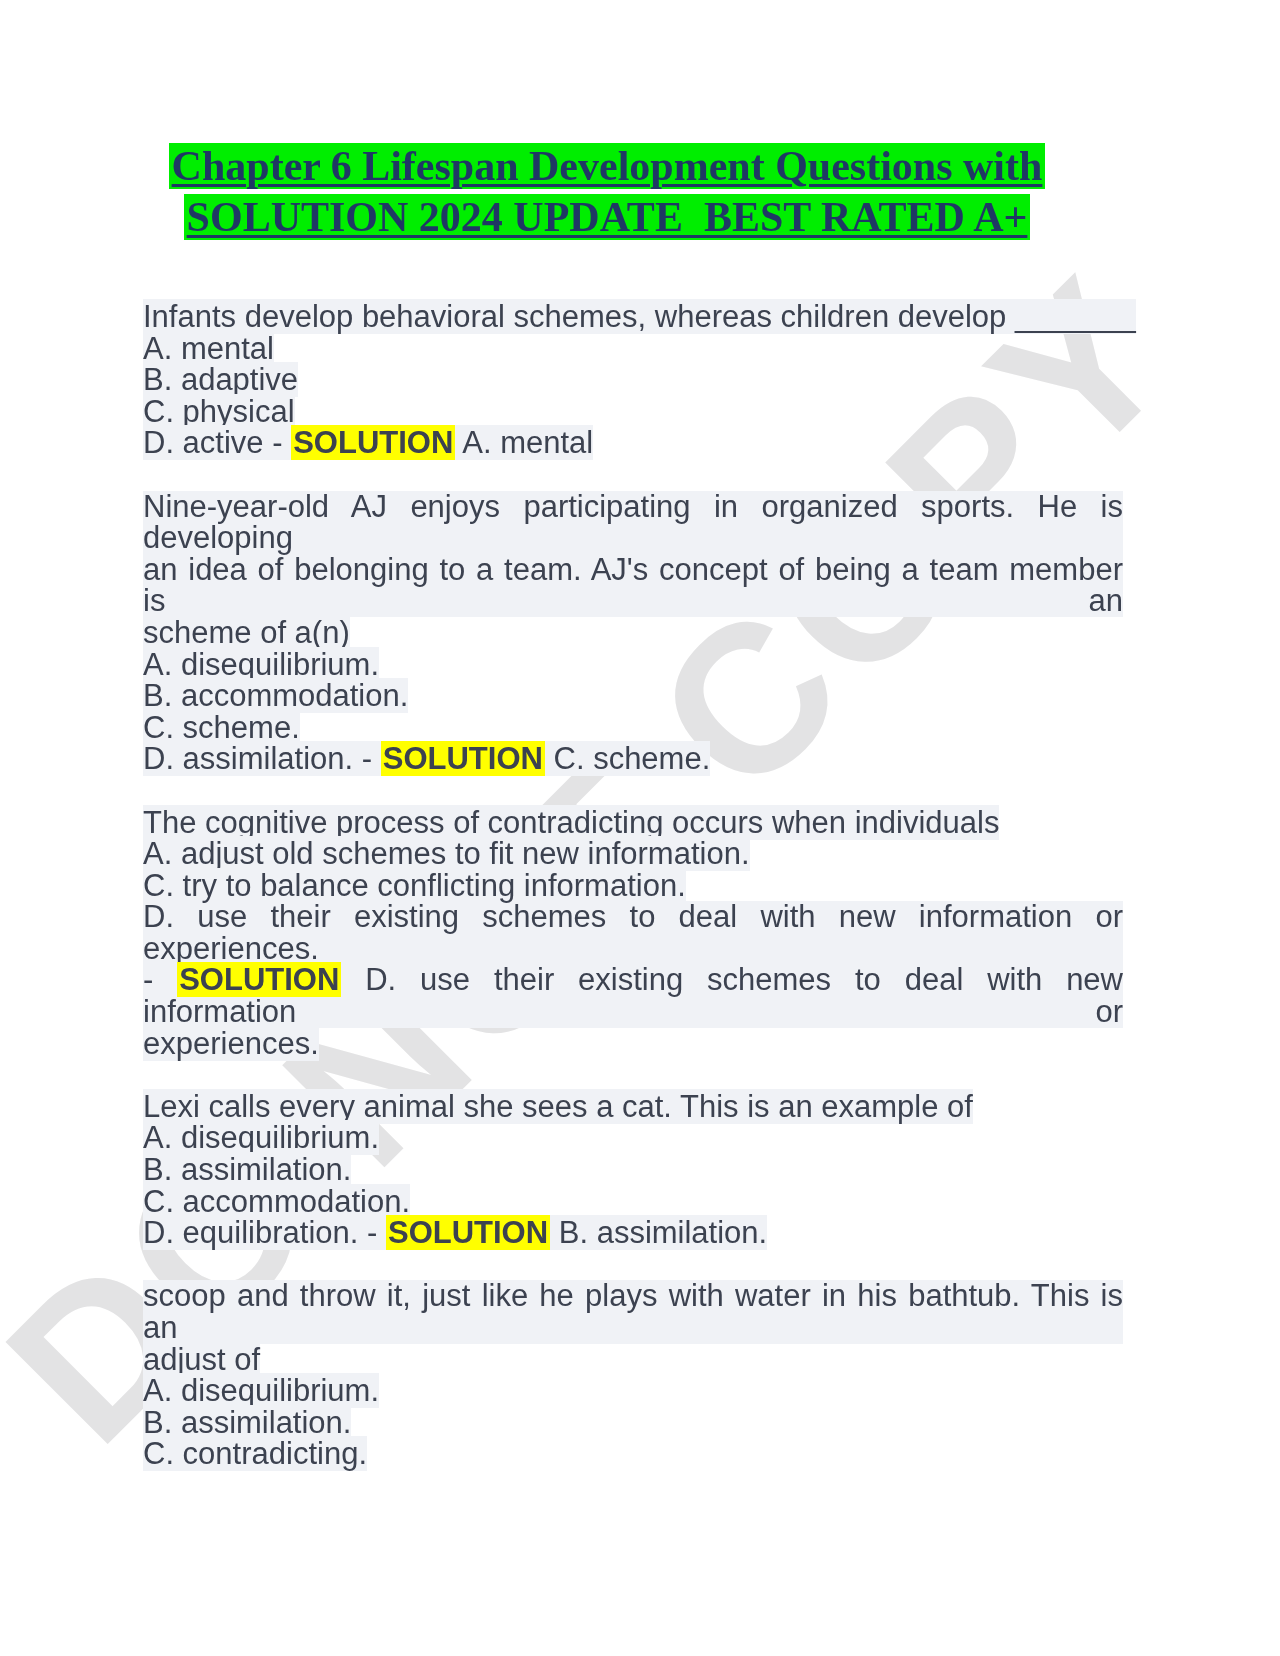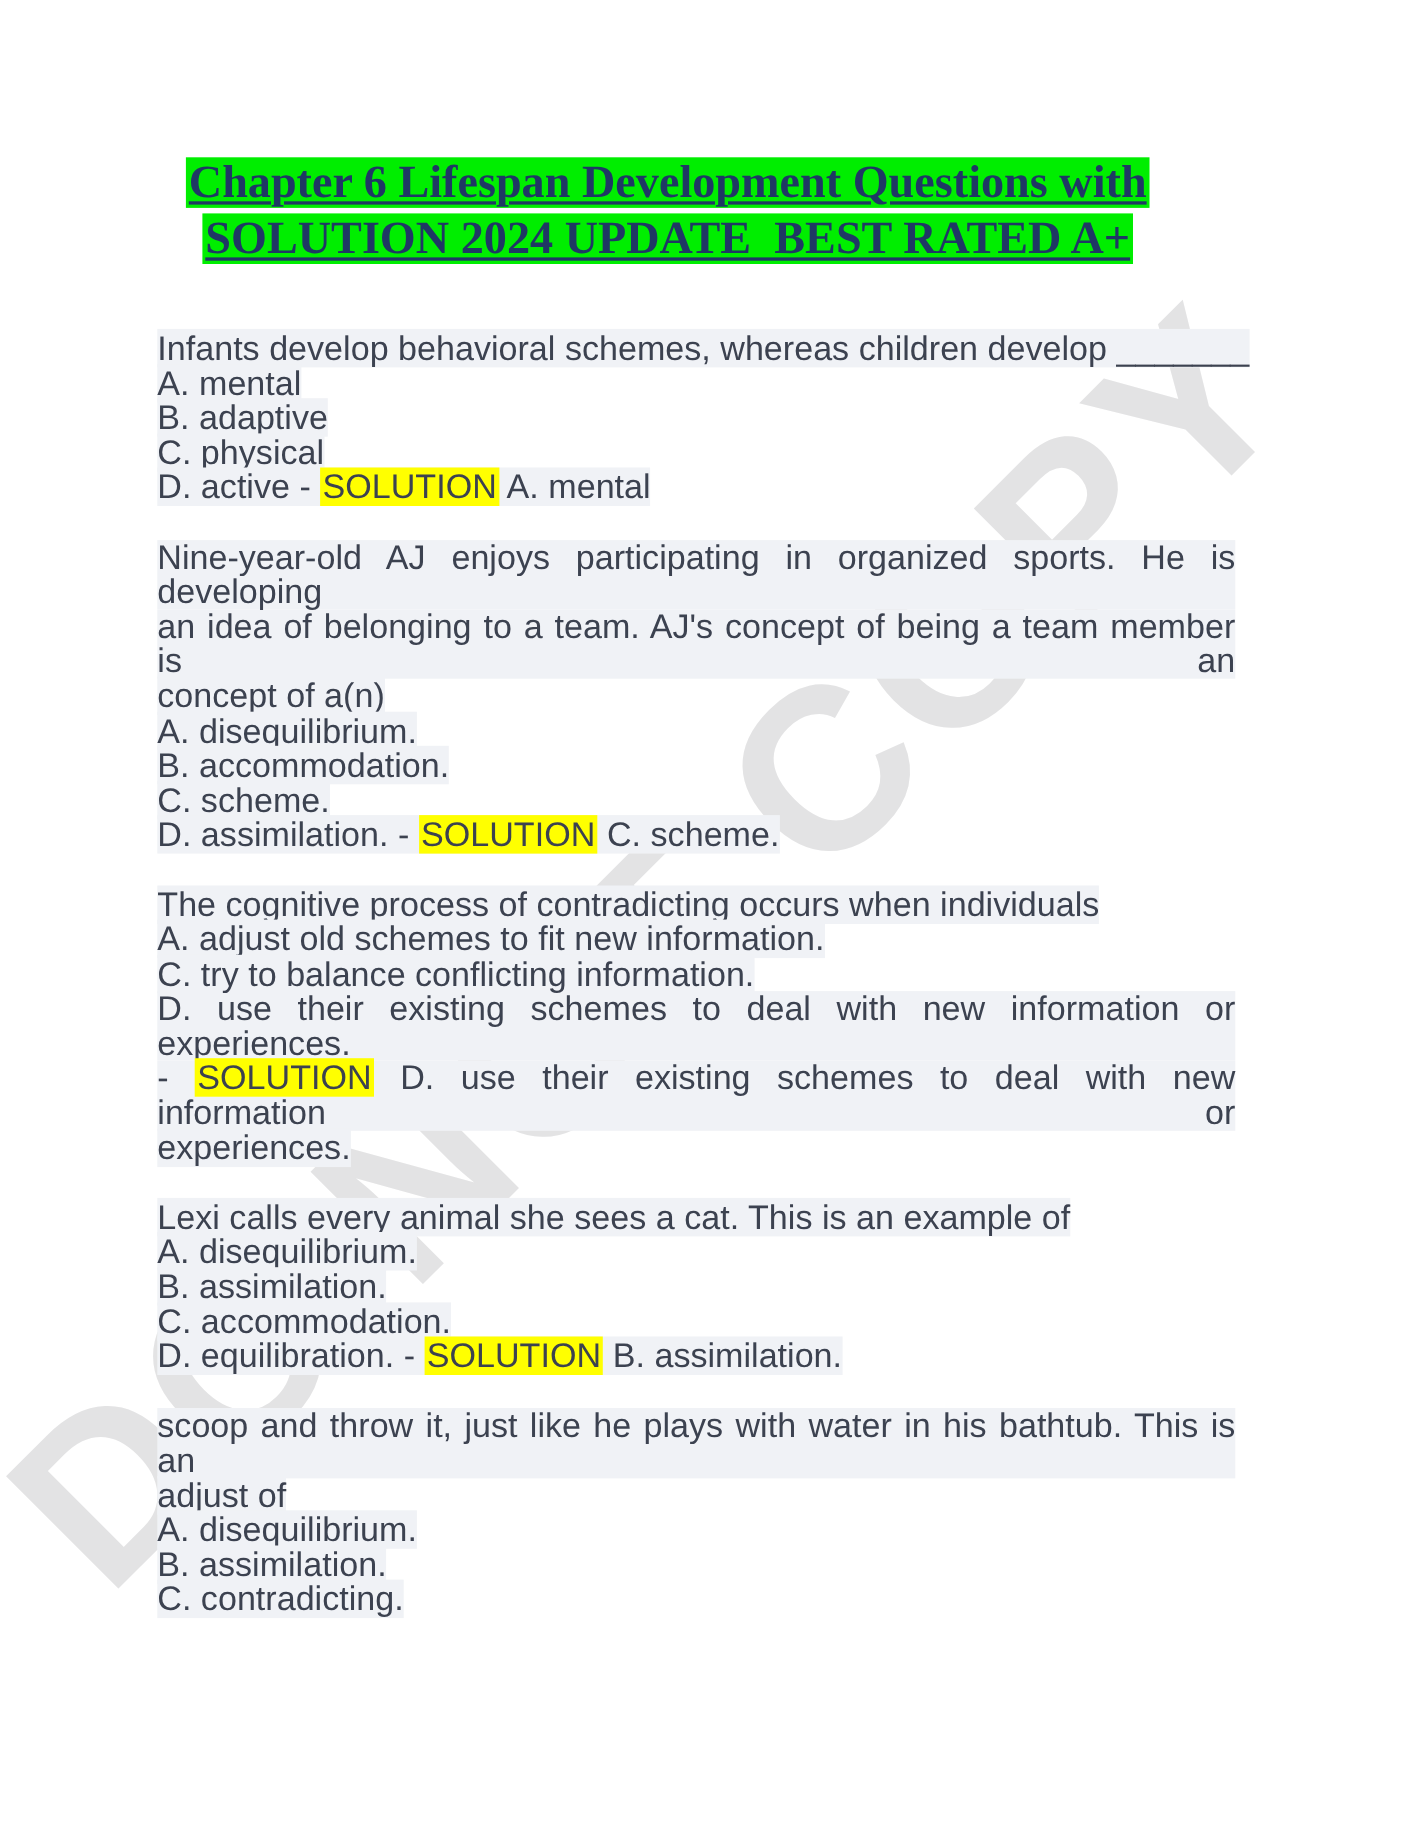--- a/index.html
+++ b/index.html
@@ -61,21 +61,21 @@
   .line{min-height:31.6px;white-space:nowrap;}
   .line .hl{background:var(--hl,#f0f2f6);}
   .line.just{
     white-space:normal;
     text-align:justify;
     text-align-last:justify;
     background:var(--hl,#f0f2f6);
   }
   b.sol{
     background:var(--yellow,#ffff00);
-    font-weight:normal;
+    font-weight:bold;
     padding:0 2px;
   }
 </style>
 </head>
 <body>
 
 <div class="page">
 
   <div class="watermark">DO NOT COPY</div>
 
@@ -88,21 +88,21 @@
       <div class="question">
         <div class="line"><span class="hl">Infants develop behavioral schemes, whereas children develop _______</span></div>
         <div class="line"><span class="hl">A. mental</span></div>
         <div class="line"><span class="hl">B. adaptive</span></div>
         <div class="line"><span class="hl">C. physical</span></div>
         <div class="line"><span class="hl">D. active - <b class="sol">SOLUTION</b> A. mental</span></div>
       </div>
       <div class="question">
         <div class="line just">Nine-year-old AJ enjoys participating in organized sports. He is developing</div>
         <div class="line just">an idea of belonging to a team. AJ's concept of being a team member is an</div>
-        <div class="line"><span class="hl">concept of a(n)</span></div>
+        <div class="line"><span class="hl">scheme of a(n)</span></div>
         <div class="line"><span class="hl">A. disequilibrium.</span></div>
         <div class="line"><span class="hl">B. accommodation.</span></div>
         <div class="line"><span class="hl">C. scheme.</span></div>
         <div class="line"><span class="hl">D. assimilation. - <b class="sol">SOLUTION</b> C. scheme.</span></div>
       </div>
       <div class="question">
         <div class="line"><span class="hl">The cognitive process of contradicting occurs when individuals</span></div>
         <div class="line"><span class="hl">A. adjust old schemes to fit new information.</span></div>
         <div class="line"><span class="hl">C. try to balance conflicting information.</span></div>
         <div class="line just">D. use their existing schemes to deal with new information or experiences.</div>

